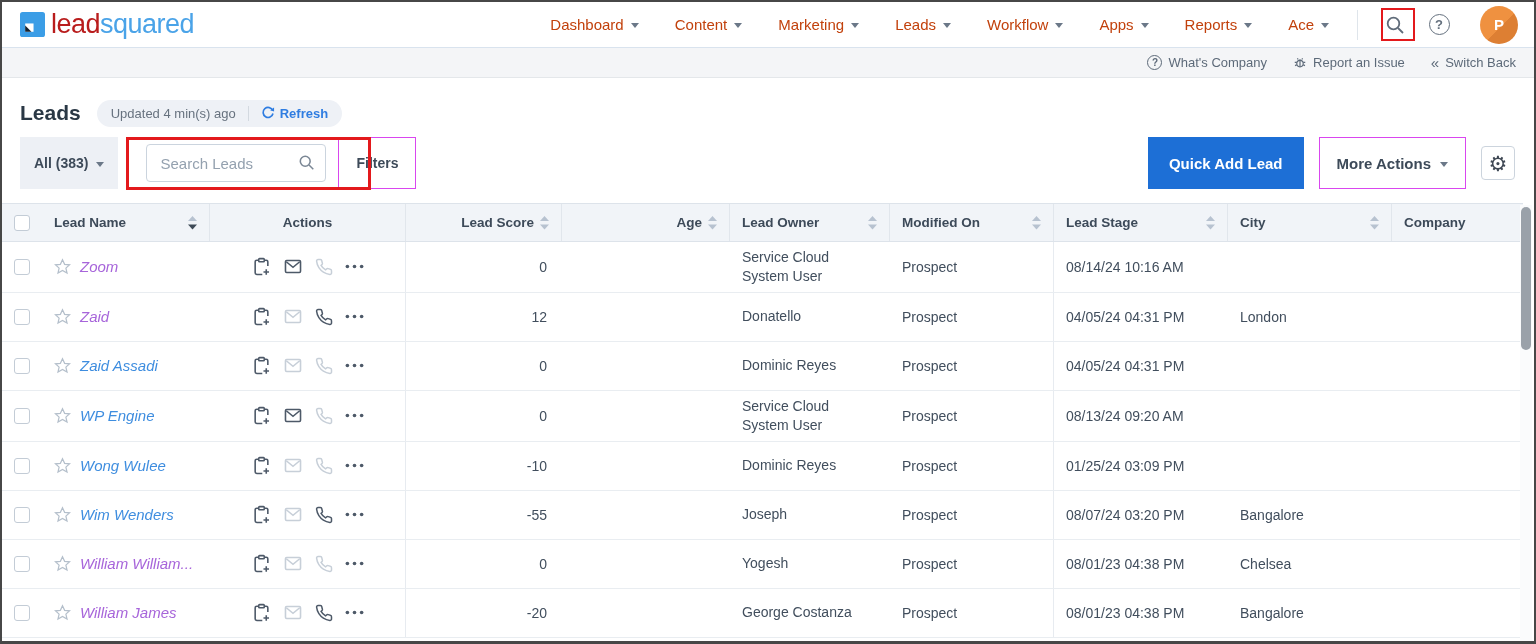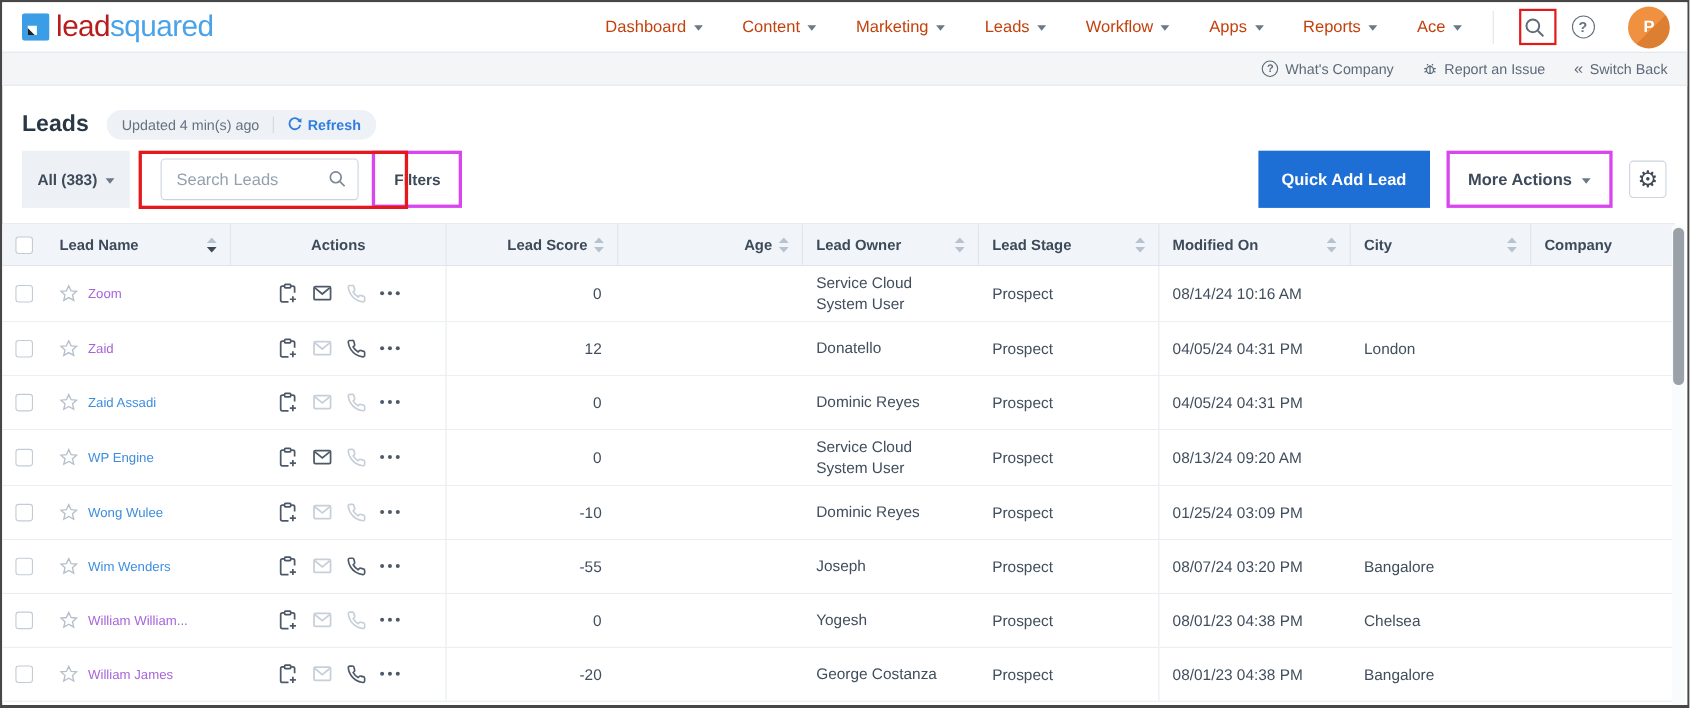--- a/index.html
+++ b/index.html
@@ -34,21 +34,21 @@
   .refresh-link{ display:flex; align-items:center; gap:5px; color:#2f7de1; font-weight:600; cursor:pointer; }
 
   
   .toolbar{ display:flex; align-items:center; margin-top:16px; padding:0 19px 0 18px; height:38px; }
   .btn{ height:52px; display:flex; align-items:center; justify-content:center; border-radius:0; font-size:14px; cursor:pointer; white-space:nowrap; }
   .btn-flat{ background:#edf0f5; color:#3d4a59; font-weight:600; padding:0 14px; gap:8px; }
   .search-wrap{ position:relative; margin-left:28px; }
   .search-input{ width:180px; height:38px; border:1px solid #cbd4de; border-radius:4px; padding:0 36px 0 13px; font-size:15px; color:#3d4a59; font-family:"Liberation Sans", sans-serif; outline:none; background:#fff; }
   .search-input::placeholder{ color:#94a1af; }
   .search-input-icon{ position:absolute; right:11px; top:10px; }
-  .btn-outline{ background:#fff; border:3px solid #d946ef; color:#3d4a59; font-weight:700; padding:0 17px; gap:9px; }
+  .btn-outline{ background:#fff; border:1px solid #d946ef; color:#3d4a59; font-weight:700; padding:0 17px; gap:9px; }
   .btn-filters{ margin-left:12px; }
   .right-group{ margin-left:auto; display:flex; align-items:center; gap:15px; }
   .btn-primary{ background:#1d6fd6; color:#fff; font-weight:700; font-size:15px; padding:0 21px; }
   .btn-more{ font-size:15px; }
   .btn-gear{ width:34px; height:34px; padding:0; border:1px solid #ccd4dd; border-radius:4px; background:#fff; display:flex; align-items:center; justify-content:center; }
   .gear-glyph{ font-size:21px; color:#3f4854; line-height:1; }
 
   
   .leads-table{ margin-top:21px; width:1521px; border-top:1px solid #dde3ea; }
   .tr{ display:grid; grid-template-columns:40px 168px 196px 156px 168px 160px 164px 174px 164px auto; }
@@ -64,21 +64,21 @@
   .row{ border-bottom:1px solid #e9edf1; background:#fff; }
   .td{ min-height:48px; display:flex; align-items:center; padding:6px 12px; font-size:14px; color:#414e5d; }
   .td-check{ justify-content:center; padding:6px 0; }
   .td-actions{ justify-content:center; gap:12px; border-right:1px solid #e7ebf0; }
   .td-stage{ border-right:1px solid #e7ebf0; }
   .td-score{ justify-content:flex-end; padding-right:15px; }
   .td-age{ justify-content:flex-end; }
   .checkbox{ width:16px; height:16px; border:1px solid #c3ccd6; border-radius:3px; background:#fff; display:inline-block; cursor:pointer; }
   .name-cell{ gap:9px; }
   .star{ flex:none; cursor:pointer; }
-  .lead-link{ font-size:12px; text-decoration:none; cursor:pointer; }
+  .lead-link{ font-size:15px; text-decoration:none; cursor:pointer;font-style:italic; }
   .lead-link.blue{ color:#3e8ddf; }
   .lead-link.purple{ color:#a765da; }
   .act-icon{ color:#4d5968; cursor:pointer; display:flex; }
   .act-icon.disabled{ color:#c7cfd8; }
   .owner-text{ line-height:1.35; }
 
   
   .v-scrollbar{ position:absolute; right:2px; top:203px; width:12px; height:437px; background:#fafbfc; }
   .v-thumb{ position:absolute; left:1px; top:2px; width:10px; height:143px; border-radius:5px; background:#9aa1a9; }
 
@@ -240,28 +240,28 @@
           </svg>
       </div>
       <div class="th">
         <span>Lead Owner</span>
         <svg class="sort" width="9" height="14" viewBox="0 0 9 14">
             <polygon class="t" points="4.5,0 9,5 0,5"></polygon>
             <polygon class="t" points="0,8.5 9,8.5 4.5,13.5"></polygon>
           </svg>
       </div>
       <div class="th">
-        <span>Lead Stage</span>
+        <span>Modified On</span>
         <svg class="sort" width="9" height="14" viewBox="0 0 9 14">
             <polygon class="t" points="4.5,0 9,5 0,5"></polygon>
             <polygon class="t" points="0,8.5 9,8.5 4.5,13.5"></polygon>
           </svg>
       </div>
       <div class="th">
-        <span>Modified On</span>
+        <span>Lead Stage</span>
         <svg class="sort" width="9" height="14" viewBox="0 0 9 14">
             <polygon class="t" points="4.5,0 9,5 0,5"></polygon>
             <polygon class="t" points="0,8.5 9,8.5 4.5,13.5"></polygon>
           </svg>
       </div>
       <div class="th">
         <span>City</span>
         <svg class="sort" width="9" height="14" viewBox="0 0 9 14">
             <polygon class="t" points="4.5,0 9,5 0,5"></polygon>
             <polygon class="t" points="0,8.5 9,8.5 4.5,13.5"></polygon>

